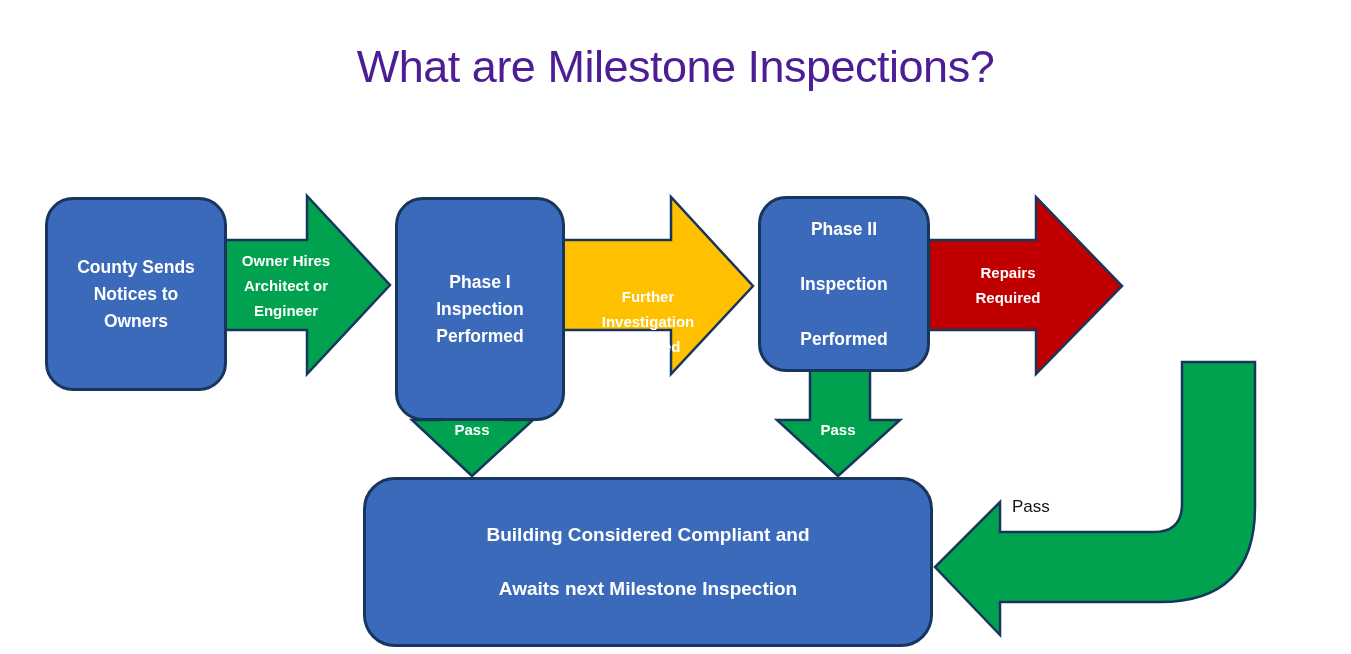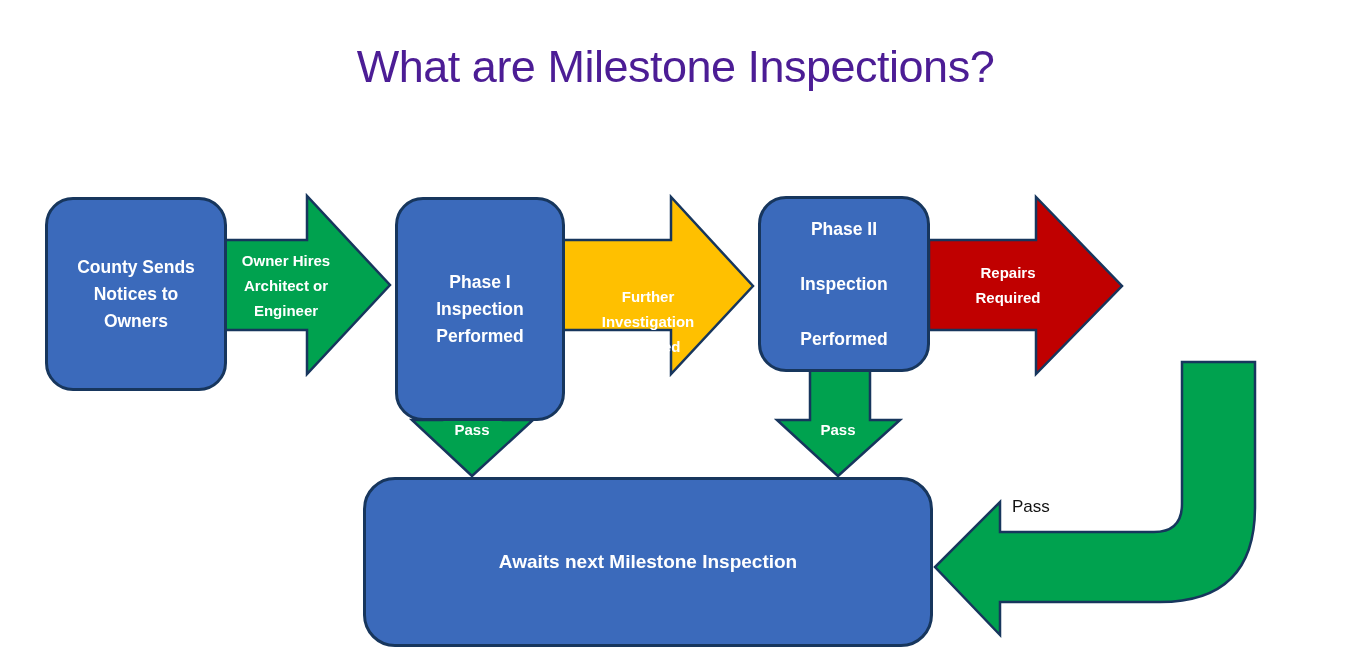--- a/index.html
+++ b/index.html
@@ -74,20 +74,21 @@
   </div>
 
   <div class="node box-text" style="left: 758px; top: 196px; width: 172px; height: 176px; background: rgb(59, 106, 187); border-color: rgb(23, 54, 93); color: rgb(255, 255, 255); gap: 28px;">
     <span>Phase II</span>
     <span>Inspection</span>
     <span>Performed</span>
   </div>
 
 
   <div class="node bottom-node" style="left: 363px; top: 477px; width: 570px; height: 170px; background: rgb(59, 106, 187); border-color: rgb(23, 54, 93); color: rgb(255, 255, 255);">
+    <span>Building Considered Compliant and</span>
     <span>Awaits next Milestone Inspection</span>
   </div>
 
   <div class="arrow-label" style="left:216px;top:241px;width:140px;height:88px;">
     <span>Owner Hires</span>
     <span>Architect or</span>
     <span>Engineer</span>
   </div>
 
   <div class="arrow-label" style="left:578px;top:241px;width:140px;height:88px;margin-top:36px;">

